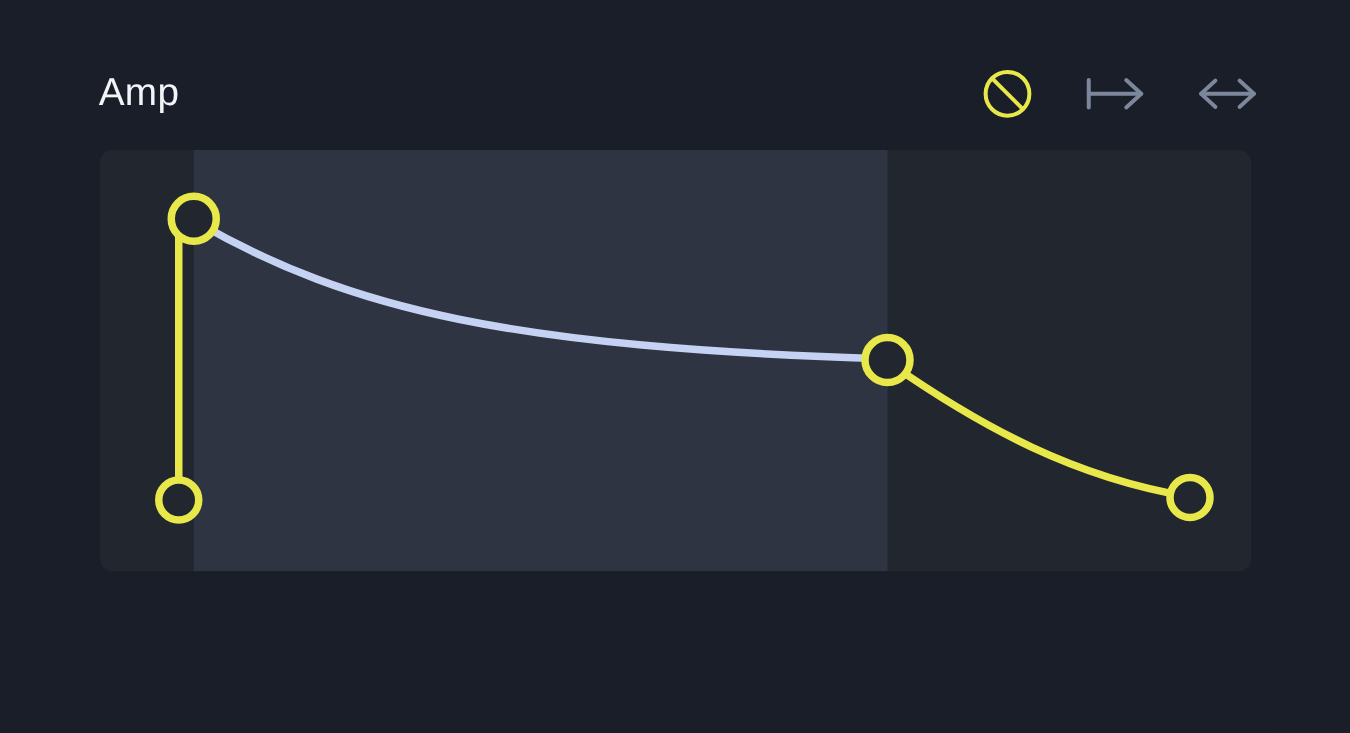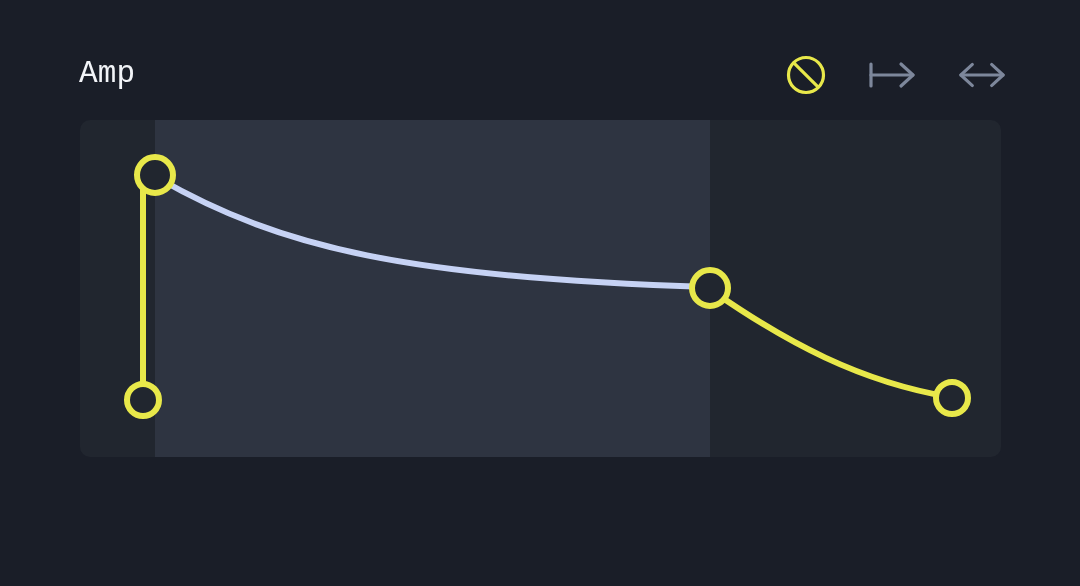--- a/index.html
+++ b/index.html
@@ -22,21 +22,20 @@
     width:1080px; height:120px;
   }
   #title {
     position:absolute;
     left:79px; top:57px;
     font-size:31px;
     color:#f2f4f8;
     letter-spacing:0.2px;
     line-height:34px;
     white-space:nowrap;
-    font-family:Liberation Mono, monospace;
   }
   .hdr-icon {
     position:absolute;
     top:50px;
     width:50px; height:50px;
     display:flex; align-items:center; justify-content:center;
   }
   #icon-mode-off  { left:781px; }
   #icon-one-shot  { left:868px; }
   #icon-loop      { left:957px; }

